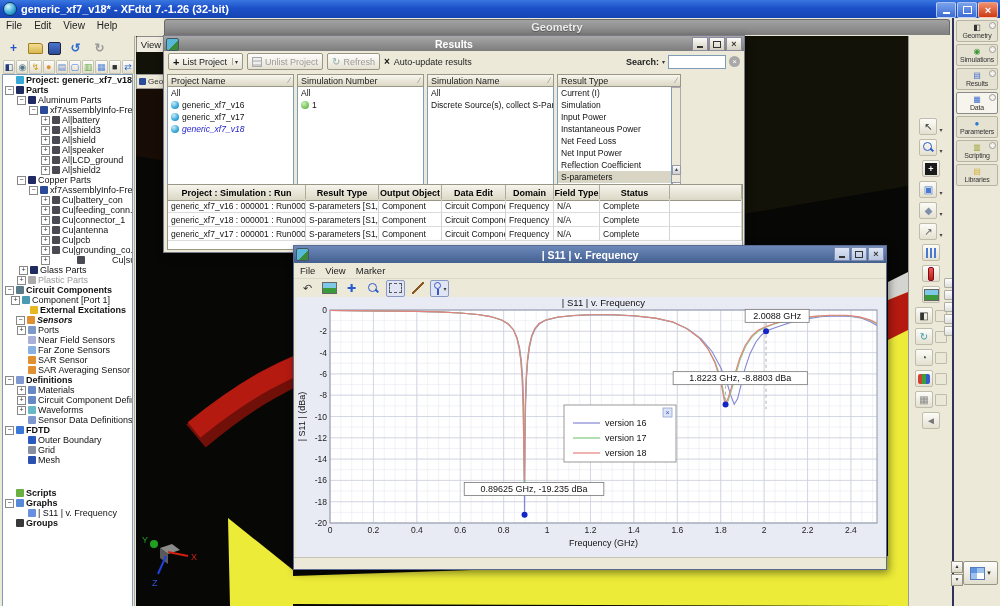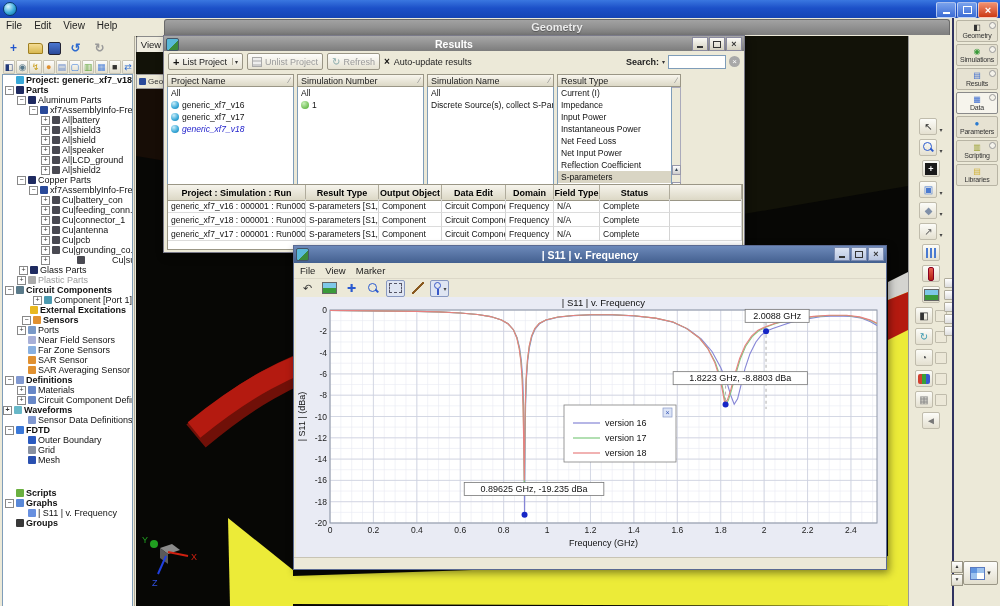--- a/index.html
+++ b/index.html
@@ -148,20 +148,21 @@
         background:linear-gradient(90deg,#9cc2ee 50%,#fff 50%),linear-gradient(#9cc2ee 50%,#fff 50%);background-blend-mode:multiply;}
   .laybtn::after{content:"▾";font-size:7px;color:#333;}
 </style>
 </head>
 <body>
 
 <div class="app">
 
   <div class="mtitle">
     <span class="appicon"></span>
+    <span>generic_xf7_v18* - XFdtd 7.-1.26 (32-bit)</span>
     <div class="mbtns">
       <span class="mwb">
           <span class="g-min"></span>
         </span>
       <span class="mwb">
           <span class="g-res"></span>
         </span>
       <span class="mwb cl g-x"></span>
     </div>
   </div>
@@ -333,31 +334,31 @@
           <div class="trow g" style="padding-left: 14px;">
             <span class="tbox">+</span>
             <span class="ticn" style="background: rgb(170, 170, 170);"></span>
             <span class="tlbl">Plastic Parts</span>
           </div>
           <div class="trow b" style="padding-left: 2px;">
             <span class="tbox">−</span>
             <span class="ticn" style="background: rgb(90, 122, 138);"></span>
             <span class="tlbl">Circuit Components</span>
           </div>
-          <div class="trow" style="padding-left: 30px;">
+          <div class="trow" style="padding-left: 8px;">
             <span class="tbox">+</span>
             <span class="ticn" style="background: rgb(74, 154, 176);"></span>
             <span class="tlbl">Component [Port 1]</span>
           </div>
           <div class="trow b" style="padding-left: 16px;">
             <span class="tsp"></span>
             <span class="ticn" style="background: rgb(232, 184, 32);"></span>
             <span class="tlbl">External Excitations</span>
           </div>
-          <div class="trow b" style="padding-left: 19px;">
+          <div class="trow b" style="padding-left: 13px; font-style: italic;">
             <span class="tbox">−</span>
             <span class="ticn" style="background: rgb(224, 144, 48);"></span>
             <span class="tlbl">Sensors</span>
           </div>
           <div class="trow" style="padding-left: 14px;">
             <span class="tbox">+</span>
             <span class="ticn" style="background: rgb(122, 154, 200);"></span>
             <span class="tlbl">Ports</span>
           </div>
           <div class="trow" style="padding-left: 14px;">
@@ -388,21 +389,21 @@
           <div class="trow" style="padding-left: 14px;">
             <span class="tbox">+</span>
             <span class="ticn" style="background: rgb(104, 136, 200);"></span>
             <span class="tlbl">Materials</span>
           </div>
           <div class="trow" style="padding-left: 14px;">
             <span class="tbox">+</span>
             <span class="ticn" style="background: rgb(104, 136, 200);"></span>
             <span class="tlbl">Circuit Component Defini...</span>
           </div>
-          <div class="trow" style=" font-weight: bold;">
+          <div class="trow" style="padding-left: 14px;">
             <span class="tbox">+</span>
             <span class="ticn" style="background: rgb(104, 184, 200);"></span>
             <span class="tlbl">Waveforms</span>
           </div>
           <div class="trow" style="padding-left: 14px;">
             <span class="tsp"></span>
             <span class="ticn" style="background: rgb(128, 152, 208);"></span>
             <span class="tlbl">Sensor Data Definitions</span>
           </div>
           <div class="trow b" style="padding-left: 2px;">
@@ -613,21 +614,21 @@
         </div>
         <div class="fcol c4">
           <div class="fhead">
             <span>Result Type</span>
           </div>
           <div class="flist">
             <div class="frow">
               <span>Current (I)</span>
             </div>
             <div class="frow">
-              <span>Impedance</span>
+              <span>Simulation</span>
             </div>
             <div class="frow">
               <span>Input Power</span>
             </div>
             <div class="frow">
               <span>Instantaneous Power</span>
             </div>
             <div class="frow">
               <span>Net Feed Loss</span>
             </div>

